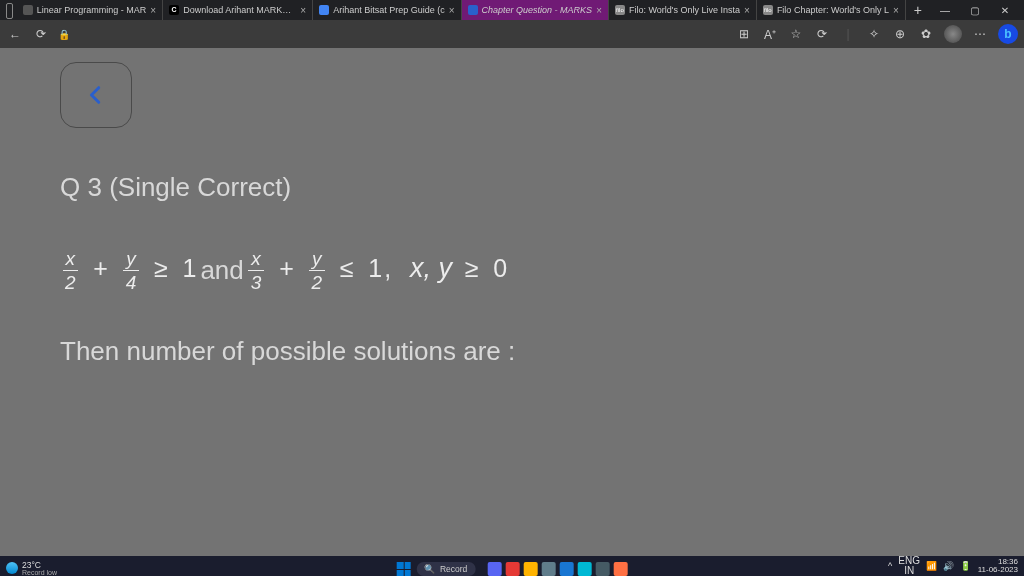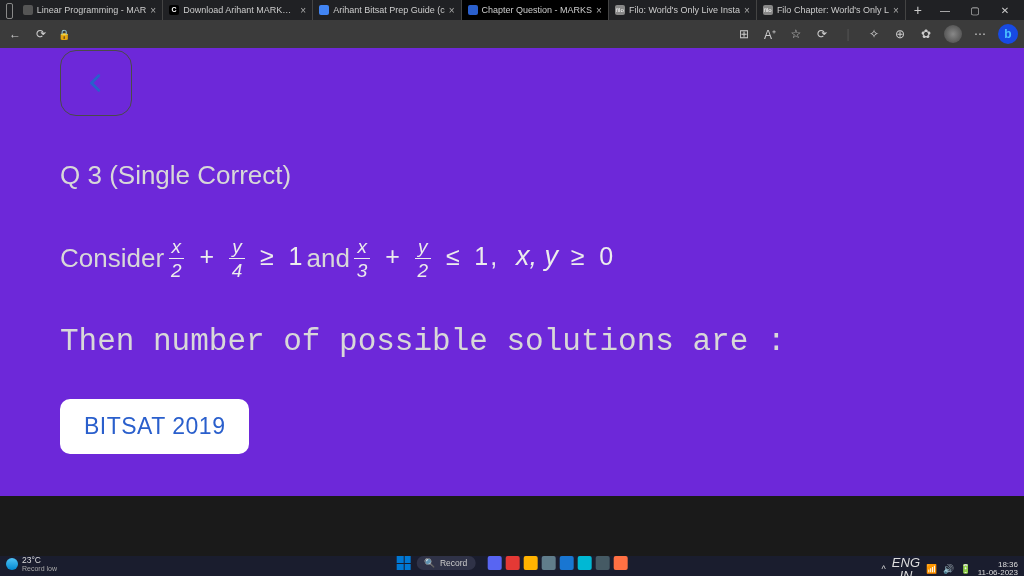--- a/index.html
+++ b/index.html
@@ -3,21 +3,21 @@
 <meta charset="utf-8">
 <style>
   * { margin: 0; padding: 0; box-sizing: border-box; font-family: "Segoe UI", Arial, sans-serif; }
   body { width: 1024px; height: 576px; background: #1a1a1a; overflow: hidden; position: relative; }
 
   
   .titlebar { height: 20px; background: #202124; display: flex; align-items: center; padding: 4px 4px; }
   .tabs-row { display: flex; height: 20px; flex: 1; align-items: stretch; }
   .sq { width: 16px; height: 16px; border: 1px solid #888; margin: 2px 4px 0 2px; border-radius: 2px; }
   .tab { display: flex; align-items: center; gap: 4px; padding: 0 6px; font-size: 9px; color: #ccc; border-right: 1px solid #444; max-width: 150px; overflow: hidden; white-space: nowrap; }
-  .tab.active { background: #000000; }
+  .tab.active { background: #701a75; font-style: italic; }
   .tab .fav { width: 10px; height: 10px; background: #555; border-radius: 2px; flex-shrink: 0; }
   .tab .fav.c { background: #000; color: #fff; font-size: 7px; font-weight: bold; text-align: center; line-height: 10px; }
   .tab .fav.g { background: #4285f4; }
   .tab .fav.m { background: #2a5fcc; }
   .tab .fav.f { background: #888; font-size: 6px; color: #fff; text-align: center; line-height: 10px; }
   .tab .tx { flex: 1; overflow: hidden; text-overflow: ellipsis; }
   .tab .cl { color: #aaa; font-size: 10px; flex-shrink: 0; }
   .newtab { color: #ccc; font-size: 14px; padding: 0 8px; display: flex; align-items: center; }
   .winbtns { display: flex; gap: 0; }
   .winbtn { width: 30px; height: 20px; display: flex; align-items: center; justify-content: center; color: #ccc; font-size: 10px; }
@@ -26,56 +26,56 @@
   .urlbar { height: 28px; background: #3b3b3b; display: flex; align-items: center; padding: 0 6px; gap: 8px; }
   .navbtn { width: 18px; height: 18px; display: flex; align-items: center; justify-content: center; color: #ccc; font-size: 12px; }
   .url { display: flex; align-items: center; gap: 6px; font-size: 10.5px; color: #aaa; flex: 1; }
   .url .lock { font-size: 10px; }
   .url .host { color: #fff; }
   .urlright { display: flex; gap: 10px; align-items: center; }
   .uricon { width: 16px; height: 16px; display: flex; align-items: center; justify-content: center; color: #ccc; font-size: 12px; }
   .bing { width: 20px; height: 20px; border-radius: 50%; background: #174ae4; display: flex; align-items: center; justify-content: center; color: #4cc2ff; font-weight: bold; font-size: 12px; }
 
   
-  .page { background: #6d28d9; height: 448px; position: relative; color: #fff; padding: 2px 60px; }
+  .page { background: #737373; height: 508px; position: relative; color: #fff; padding: 14px 60px; }
   .back-btn { width: 72px; height: 66px; border: 1.5px solid #4a4a4a; border-radius: 16px; display: flex; align-items: center; justify-content: center; margin-bottom: 44px; }
   .back-btn svg { width: 22px; height: 22px; }
 
   .qhead { font-size: 26px; color: #d8d8d8; margin-bottom: 46px; font-weight: 400; }
 
   .qtext { font-size: 26px; color: #d8d8d8; display: flex; align-items: center; flex-wrap: wrap; gap: 2px; margin-bottom: 44px; }
   .math { font-family: Georgia, "Times New Roman", serif; font-style: italic; font-size: 27px; color: #ececec; }
   .frac { display: inline-flex; flex-direction: column; align-items: center; vertical-align: middle; margin: 0 2px; font-size: 19px; line-height: 1; }
   .frac .num { border-bottom: 1.3px solid #ececec; padding: 0 3px 2px 3px; }
   .frac .den { padding: 2px 3px 0 3px; }
   .op { font-style: normal; margin: 0 6px; font-size: 25px; }
 
-  .qline2 { font-size: 31px; color: #d8d8d8; margin-bottom: 40px; font-family: Liberation Mono, monospace; }
+  .qline2 { font-size: 26px; color: #d8d8d8; margin-bottom: 40px; }
 
   .badge { display: inline-block; background: #fff; color: #2a5fcc; font-size: 23px; font-weight: 500; padding: 14px 24px; border-radius: 10px; letter-spacing: 0.5px; }
 
   
-  .taskbar { position: absolute; bottom: 0; left: 0; right: 0; height: 20px; background: #1a1d2e; display: flex; align-items: flex-start; color: #ddd; font-size: 8.5px; padding: 0 6px; }
+  .taskbar { position: absolute; bottom: 0; left: 0; right: 0; height: 20px; background: #1a1d2e; display: flex; align-items: flex-end; color: #ddd; font-size: 8.5px; padding: 0 6px; }
   .weather { display: flex; align-items: center; gap: 4px; }
   .weather .ic { width: 12px; height: 12px; background: linear-gradient(#4fc3f7,#0288d1); border-radius: 50%; }
   .weather .t { display: flex; flex-direction: column; line-height: 1; }
   .weather .t .sub { font-size: 7px; color: #aaa; }
   .tb-center { position: absolute; left: 50%; transform: translateX(-50%); display: flex; align-items: center; gap: 6px; }
   .startbtn { width: 14px; height: 14px; display: grid; grid-template-columns: 1fr 1fr; grid-template-rows: 1fr 1fr; gap: 1px; }
   .startbtn div:nth-child(1){background:#0078d4;} .startbtn div:nth-child(2){background:#0078d4;}
   .startbtn div:nth-child(3){background:#0078d4;} .startbtn div:nth-child(4){background:#0078d4;}
   .search { background: #2f3247; border-radius: 10px; padding: 2px 8px; display: flex; align-items: center; gap: 4px; font-size: 8.5px; color: #ccc; }
   .search .mg { font-size: 9px; }
   .tray-apps { display: flex; gap: 4px; margin-left: 6px; }
   .tray-apps .a { width: 14px; height: 14px; border-radius: 2px; }
   .a1{background:#5865f2;} .a2{background:#e53935;} .a3{background:#ffb300;} .a4{background:#607d8b;}
   .a5{background:#1976d2;} .a6{background:#00b8d4;} .a7{background:#455a64;} .a8{background:#ff7043;}
   .tb-right { margin-left: auto; display: flex; align-items: center; gap: 6px; }
   .tb-right .ic { font-size: 9px; }
-  .lang { display: flex; flex-direction: column; line-height: 1; font-size: 13px; text-align: center; font-style: italic; }
+  .lang { display: flex; flex-direction: column; line-height: 1; font-size: 10px; text-align: center; }
   .clock { display: flex; flex-direction: column; line-height: 1; font-size: 8px; text-align: right; }
 </style>
 </head>
 <body>
 
 <div class="titlebar">
   <div class="sq"></div>
   <div class="tabs-row">
     <div class="tab">
       <span class="fav"></span>
@@ -140,21 +140,20 @@
 <div class="page">
   <div class="back-btn">
     <svg viewBox="0 0 24 24">
         <path d="M15 4 L7 12 L15 20" stroke="#2a5fcc" stroke-width="3.2" fill="none" stroke-linecap="round" stroke-linejoin="round"></path>
       </svg>
   </div>
 
   <div class="qhead">Q 3 (Single Correct)</div>
 
   <div class="qtext">
-    <span>Consider </span>
     <span class="math">
       <span class="frac">
         <span class="num">x</span>
         <span class="den">2</span>
       </span>
       <span class="op">+</span>
       <span class="frac">
         <span class="num">y</span>
         <span class="den">4</span>
       </span>
@@ -175,21 +174,20 @@
       <span class="op">≤</span>
       <span class="op" style="margin:0 2px;">1</span><span class="op" style="margin:0;">,</span>
       <span style="margin-left:12px;">x, y</span>
       <span class="op">≥</span>
       <span class="op" style="margin:0 2px;">0</span>
     </span>
   </div>
 
   <div class="qline2">Then number of possible solutions are :</div>
 
-  <div class="badge">BITSAT 2019</div>
 </div>
 
 <div class="taskbar">
   <div class="weather">
     <div class="ic"></div>
     <div class="t">
       <span>23°C</span>
       <span class="sub">Record low</span>
     </div>
   </div>

